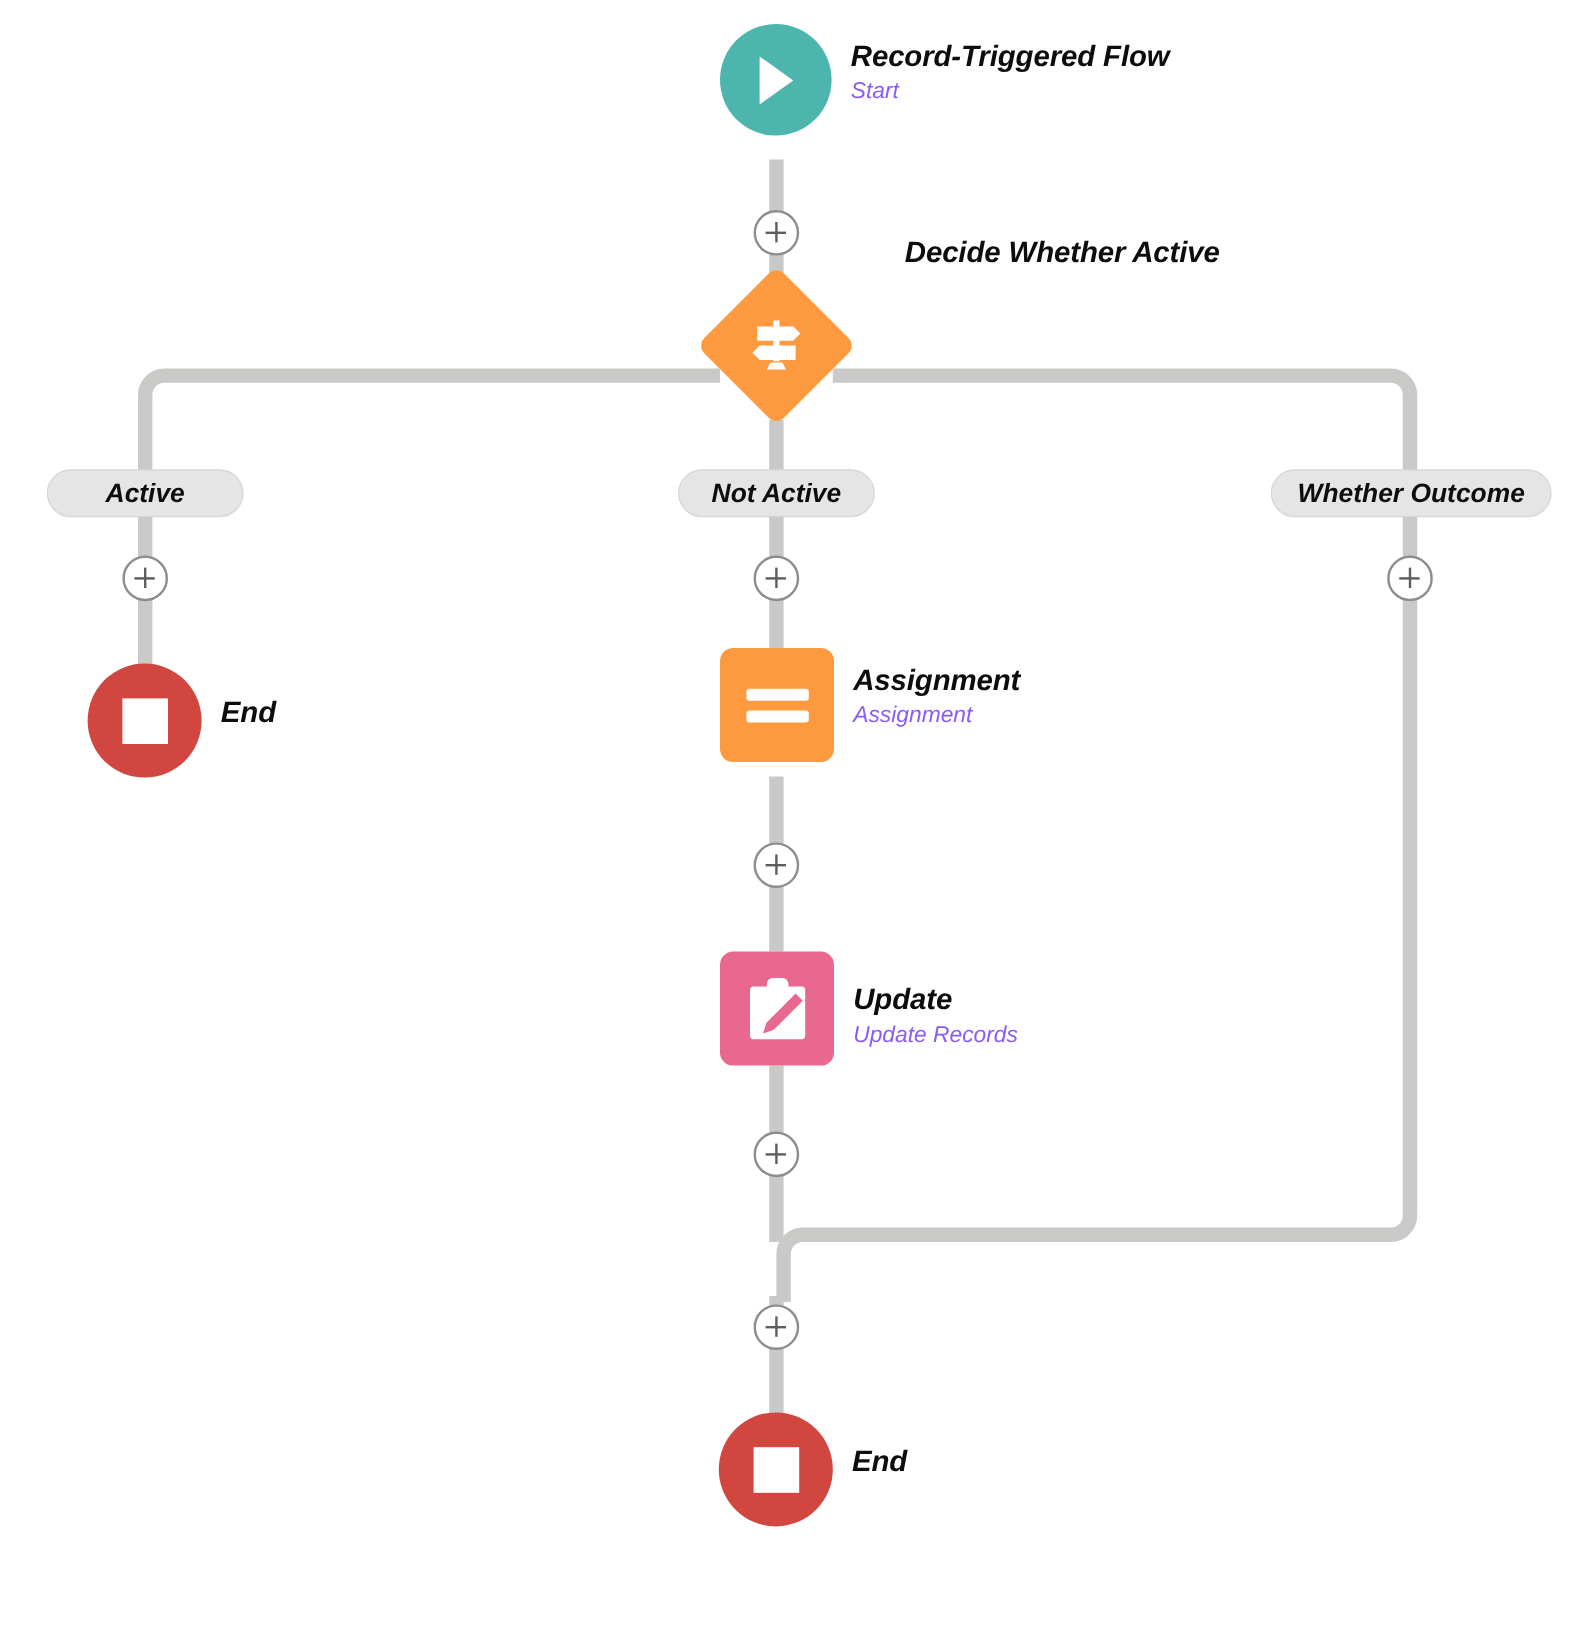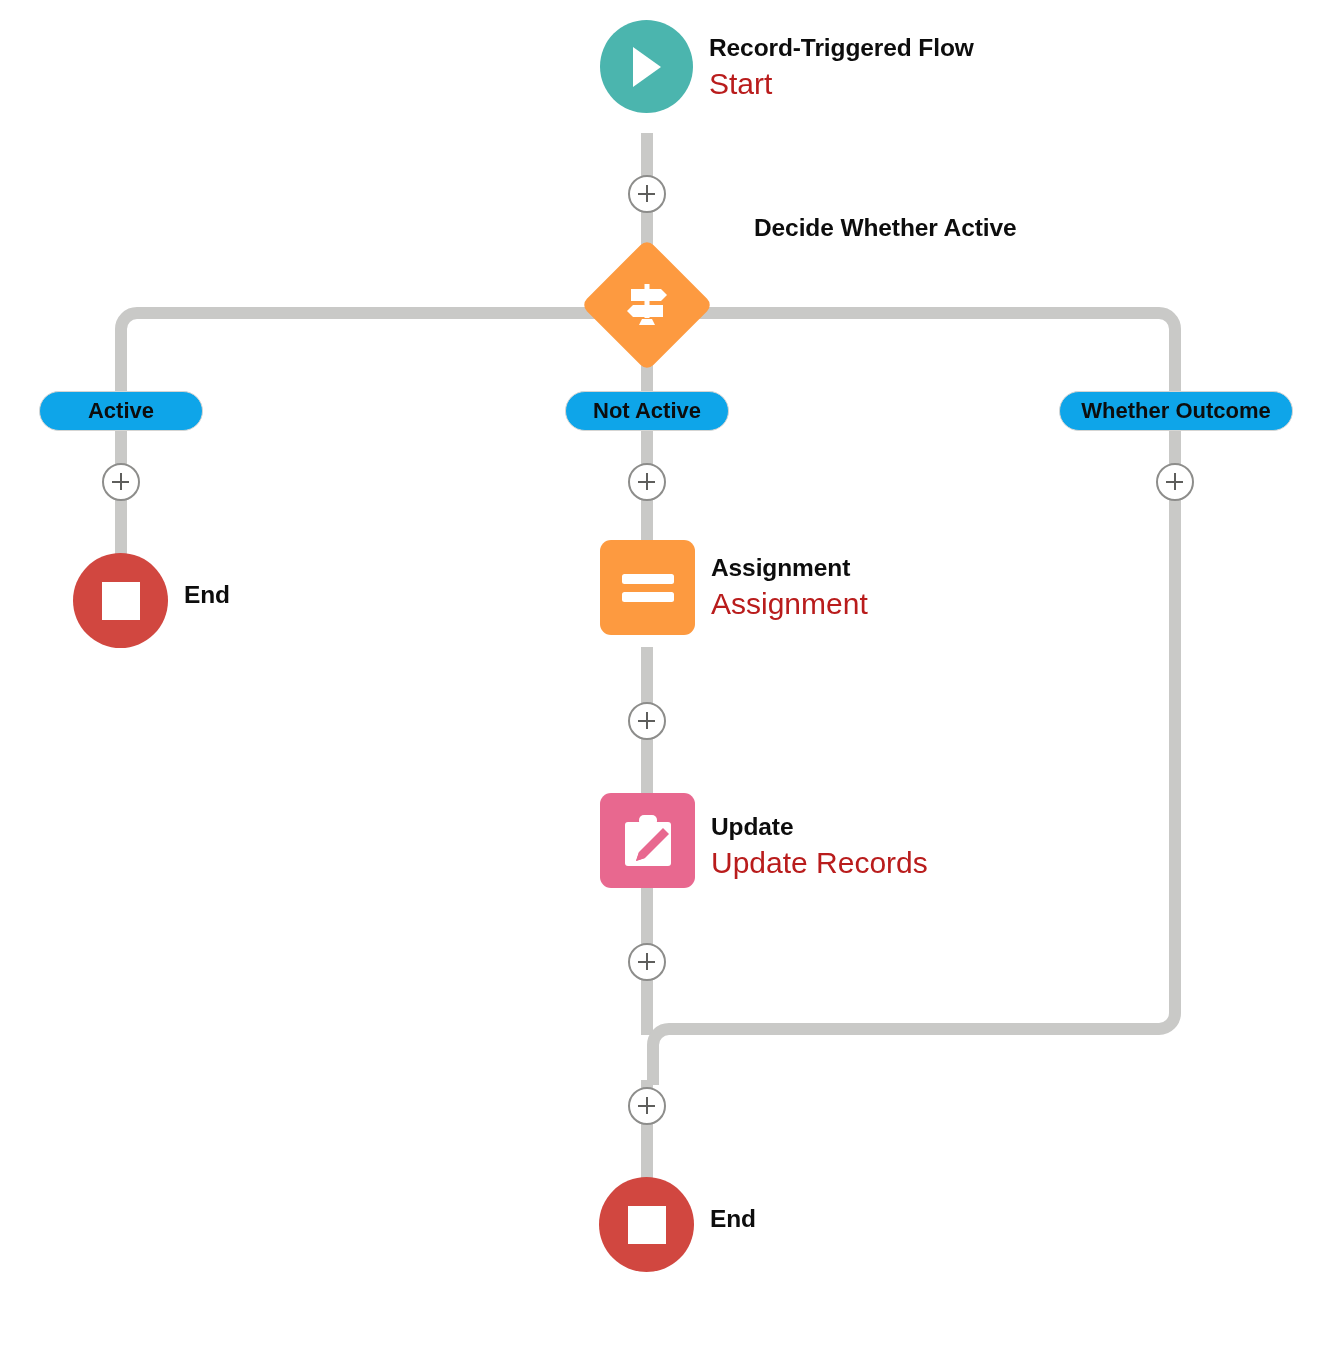--- a/index.html
+++ b/index.html
@@ -13,20 +13,21 @@
     font-family: "Liberation Sans", sans-serif;
     -webkit-font-smoothing: antialiased;
   }
 
   #flow-canvas {
     position: relative;
     width: 1330px;
     height: 1356px;
     background: #ffffff;
     overflow: hidden;
+    font-style: italic;
   }
 
   
   #connector-layer {
     position: absolute;
     left: 0;
     top: 0;
     width: 1330px;
     height: 1356px;
     pointer-events: none;
@@ -145,36 +146,36 @@
     line-height: 1.28;
   }
   .node-label .ttl {
     font-size: 24.5px;
     font-weight: bold;
     color: #0d0d0d;
     letter-spacing: -0.1px;
     display: block;
   }
   .node-label .sub {
-    font-size: 30px;
+    font-size: 19px;
     font-weight: normal;
-    color: #b91c1c;
+    color: #8b5cf6;
     display: block;
     margin-top: 2px;
   }
   .node-label.single { padding-top: 26px; }
 
   
   .branch-pill {
     position: absolute;
     height: 40px;
     padding: 0 20px;
     border: 1.6px solid #d5d5d3;
     border-radius: 20px;
-    background: #0ea5e9;
+    background: #e5e5e5;
     display: flex;
     align-items: center;
     justify-content: center;
     font-size: 22px;
     font-weight: bold;
     color: #0d0d0d;
     white-space: nowrap;
     cursor: pointer;
   }
 </style>
@@ -213,21 +214,21 @@
       </svg>
     </div>
     <div class="node-label">
       <span class="ttl">Record-Triggered Flow</span>
       <span class="sub">Start</span>
     </div>
   </div>
 
   <div class="plus-btn" style="left:628px; top:175px;"></div>
 
-  <div class="node" style="left:600px; top:258px;">
+  <div class="node" style="left:600px; top:241px;">
     <div class="decision-diamond">
       <svg width="52" height="52" viewBox="0 0 52 52">
 
         <rect x="23.5" y="5" width="5" height="34" fill="#ffffff"></rect>
 
         <path d="M10 10 L40 10 L46 16 L40 22 L10 22 Z" fill="#ffffff"></path>
 
         <path d="M42 26 L12 26 L6 32 L12 38 L42 38 Z" fill="#ffffff"></path>
 
         <path d="M18 46 L34 46 L31 40 L21 40 Z" fill="#ffffff"></path>

